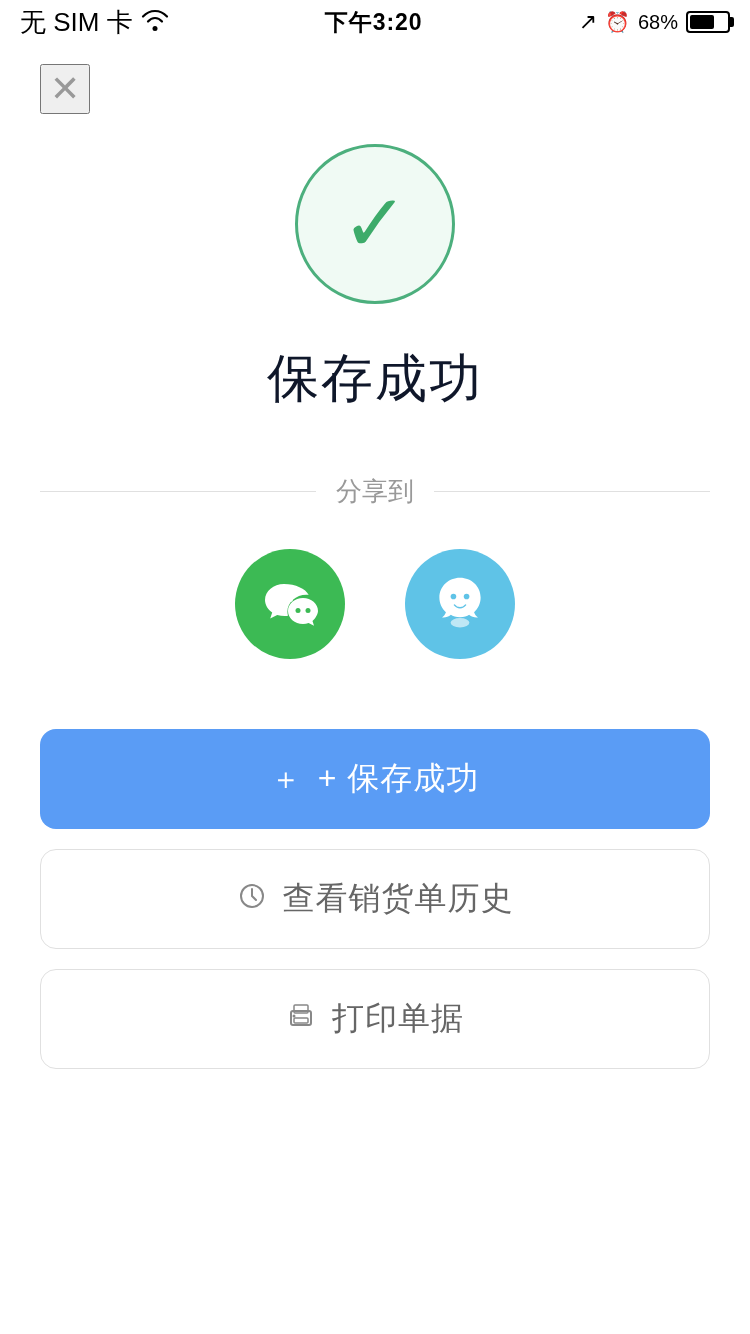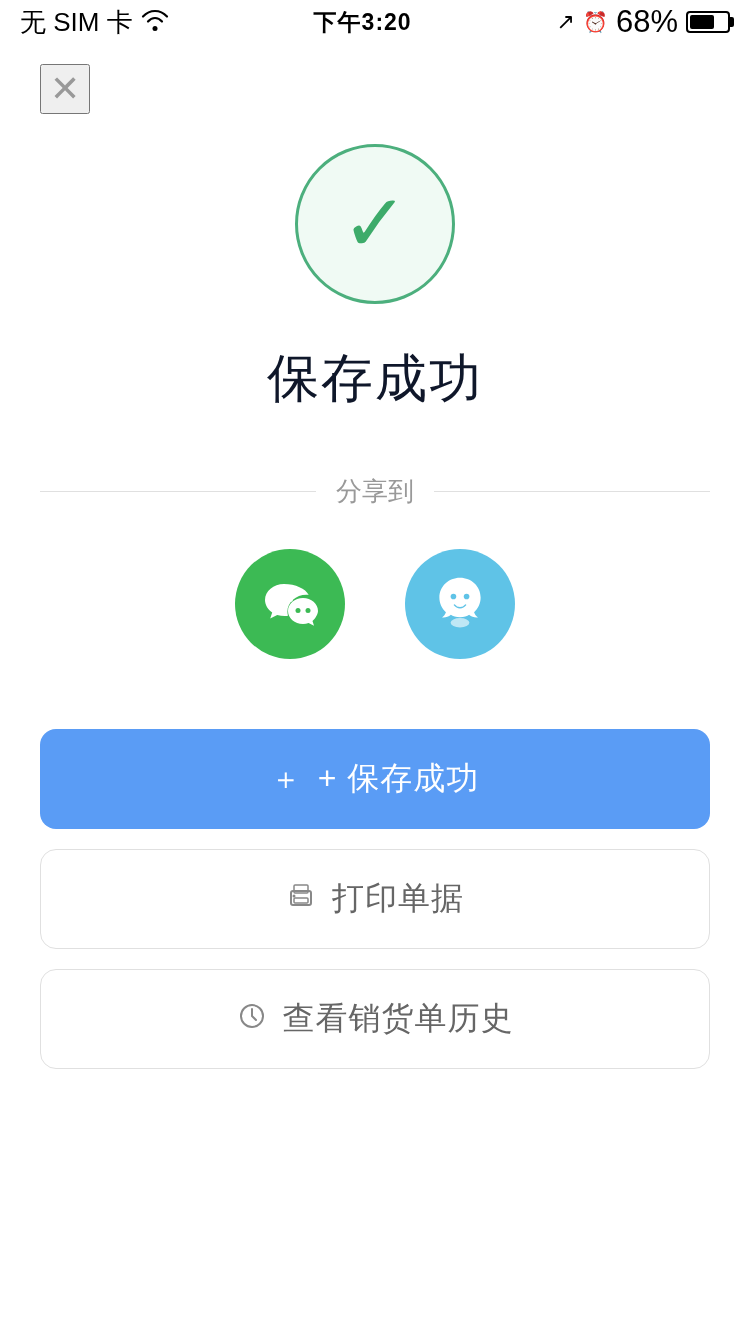--- a/index.html
+++ b/index.html
@@ -248,21 +248,21 @@
         <path d="M14 17a2.5 2.5 0 1 1 0 5 2.5 2.5 0 0 1 0-5z" fill="#000"></path>
         <path d="M7 12.5C9 10.2 11.4 9 14 9s5 1.2 7 3.5" stroke="#000" stroke-width="2.2" stroke-linecap="round" fill="none"></path>
         <path d="M2 7.5C5.5 3.8 9.5 2 14 2s8.5 1.8 12 5.5" stroke="#000" stroke-width="2.2" stroke-linecap="round" fill="none"></path>
       </svg>
     </span>
   </div>
   <div class="status-center">下午3:20</div>
   <div class="status-right">
     <span style="font-size:22px;">↗</span>
     <span style="font-size:20px;">⏰</span>
-    <span style="font-size:31px;">68%</span>
+    <span style="font-size:20px;">68%</span>
     <div class="battery-container">
       <div class="battery-icon">
         <div class="battery-fill"></div>
       </div>
     </div>
   </div>
 </div>
 
 <div class="main-content">
 
@@ -304,38 +304,38 @@
         <path d="M26 33c1.5 2 4.5 3 6 3s4.5-1 6-3" stroke="#5fc3e7" stroke-width="1.5" fill="none" stroke-linecap="round"></path>
       </svg>
     </button>
   </div>
 
   <div class="action-buttons">
 
     <button class="action-btn btn-primary">
       <span class="btn-icon">＋</span>
       <span>+ 保存成功</span>
+    </button>
+
+    <button class="action-btn btn-secondary">
+      <span class="btn-icon">
+        <svg width="30" height="30" viewBox="0 0 30 30" fill="none">
+          <circle cx="15" cy="15" r="11" stroke="#888" stroke-width="2"></circle>
+          <path d="M15 8v7l4 4" stroke="#888" stroke-width="2" stroke-linecap="round"></path>
+        </svg>
+      </span>
+      <span>查看销货单历史</span>
     </button>
 
     <button class="action-btn btn-secondary">
       <span class="btn-icon">
         <svg width="30" height="30" viewBox="0 0 30 30" fill="none">
           <rect x="5" y="10" width="20" height="14" rx="2" stroke="#888" stroke-width="2"></rect>
           <rect x="8" y="4" width="14" height="8" rx="1" stroke="#888" stroke-width="1.5"></rect>
           <rect x="8" y="17" width="14" height="5" rx="1" stroke="#888" stroke-width="1.5"></rect>
           <circle cx="8" cy="15" r="1.5" fill="#888"></circle>
         </svg>
       </span>
       <span>打印单据</span>
     </button>
-
-    <button class="action-btn btn-secondary">
-      <span class="btn-icon">
-        <svg width="30" height="30" viewBox="0 0 30 30" fill="none">
-          <circle cx="15" cy="15" r="11" stroke="#888" stroke-width="2"></circle>
-          <path d="M15 8v7l4 4" stroke="#888" stroke-width="2" stroke-linecap="round"></path>
-        </svg>
-      </span>
-      <span>查看销货单历史</span>
-    </button>
   </div>
 
 </div>
 
 </body></html>

